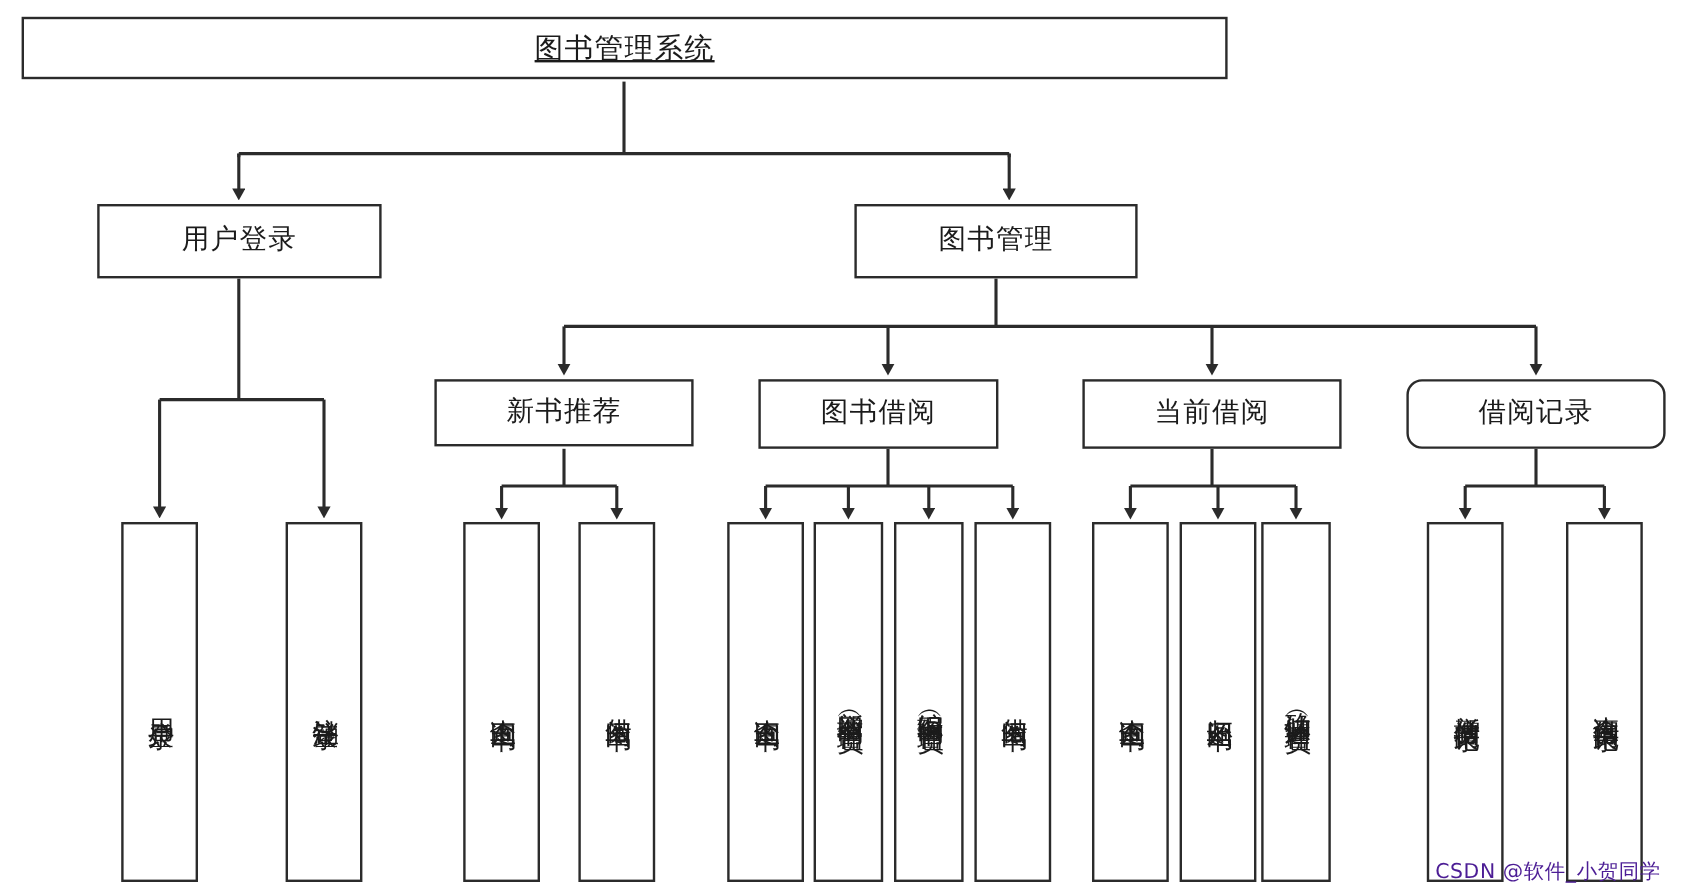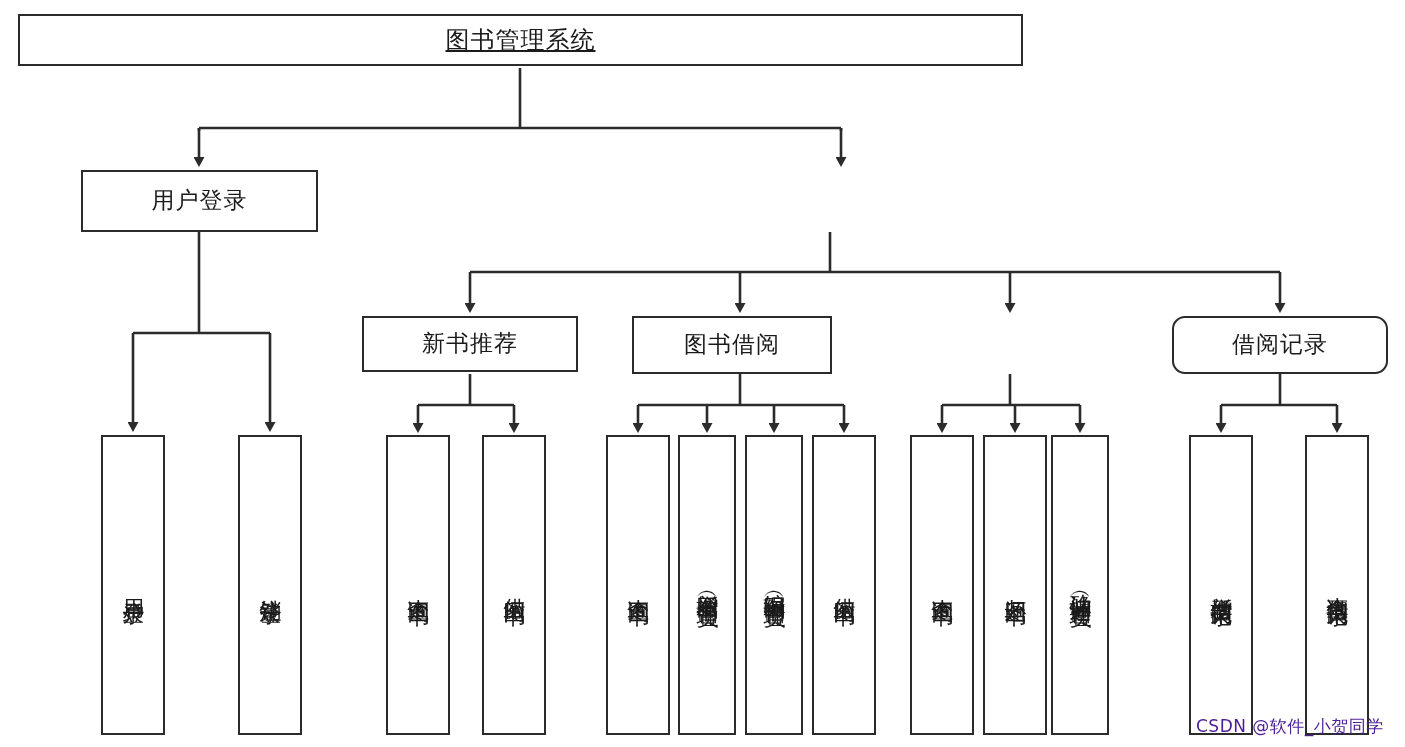--- a/index.html
+++ b/index.html
@@ -126,26 +126,32 @@
     </g>
   </svg>
 
   <div class="node root horiz" style="left:18px; top:14px; width:1005px; height:52px;text-decoration:underline;">
     <span>图书管理系统</span>
   </div>
 
   <div class="node horiz" style="left:81px; top:170px; width:237px; height:62px;">
     <span>用户登录</span>
   </div>
+  <div class="node horiz" style="left:712px; top:170px; width:236px; height:62px;">
+    <span>图书管理</span>
+  </div>
 
   <div class="node horiz" style="left:362px; top:316px; width:216px; height:56px;">
     <span>新书推荐</span>
   </div>
   <div class="node horiz" style="left:632px; top:316px; width:200px; height:58px;">
     <span>图书借阅</span>
+  </div>
+  <div class="node horiz" style="left:902px; top:316px; width:216px; height:58px;">
+    <span>当前借阅</span>
   </div>
   <div class="node horiz" style="left:1172px; top:316px; width:216px; height:58px;border-radius:13px;">
     <span>借阅记录</span>
   </div>
 
   <div class="node vert" style="left:101px; top:435px; width:64px; height:300px;">
     <span>用户登录</span>
   </div>
   <div class="node vert" style="left:238px; top:435px; width:64px; height:300px;">
     <span>注销登录</span>

